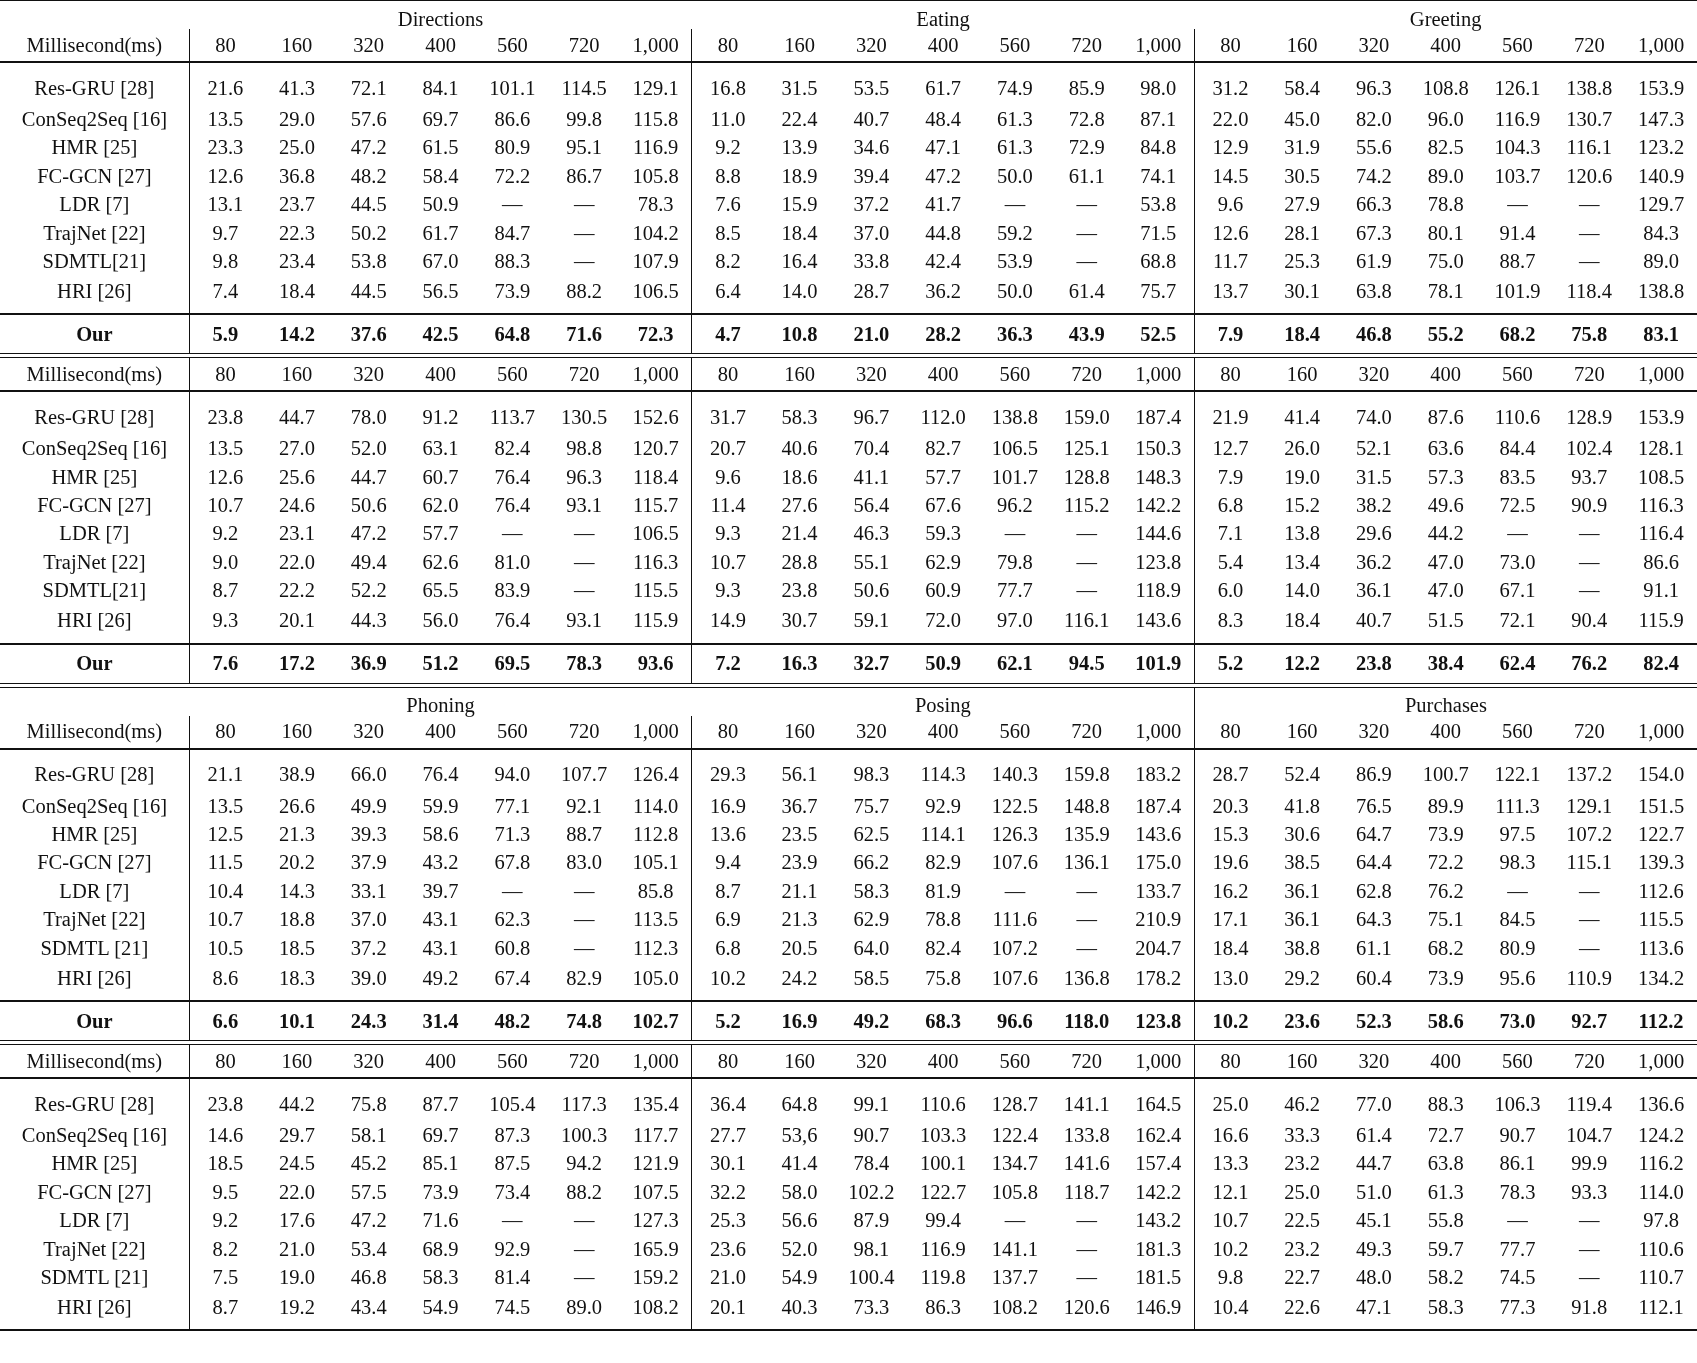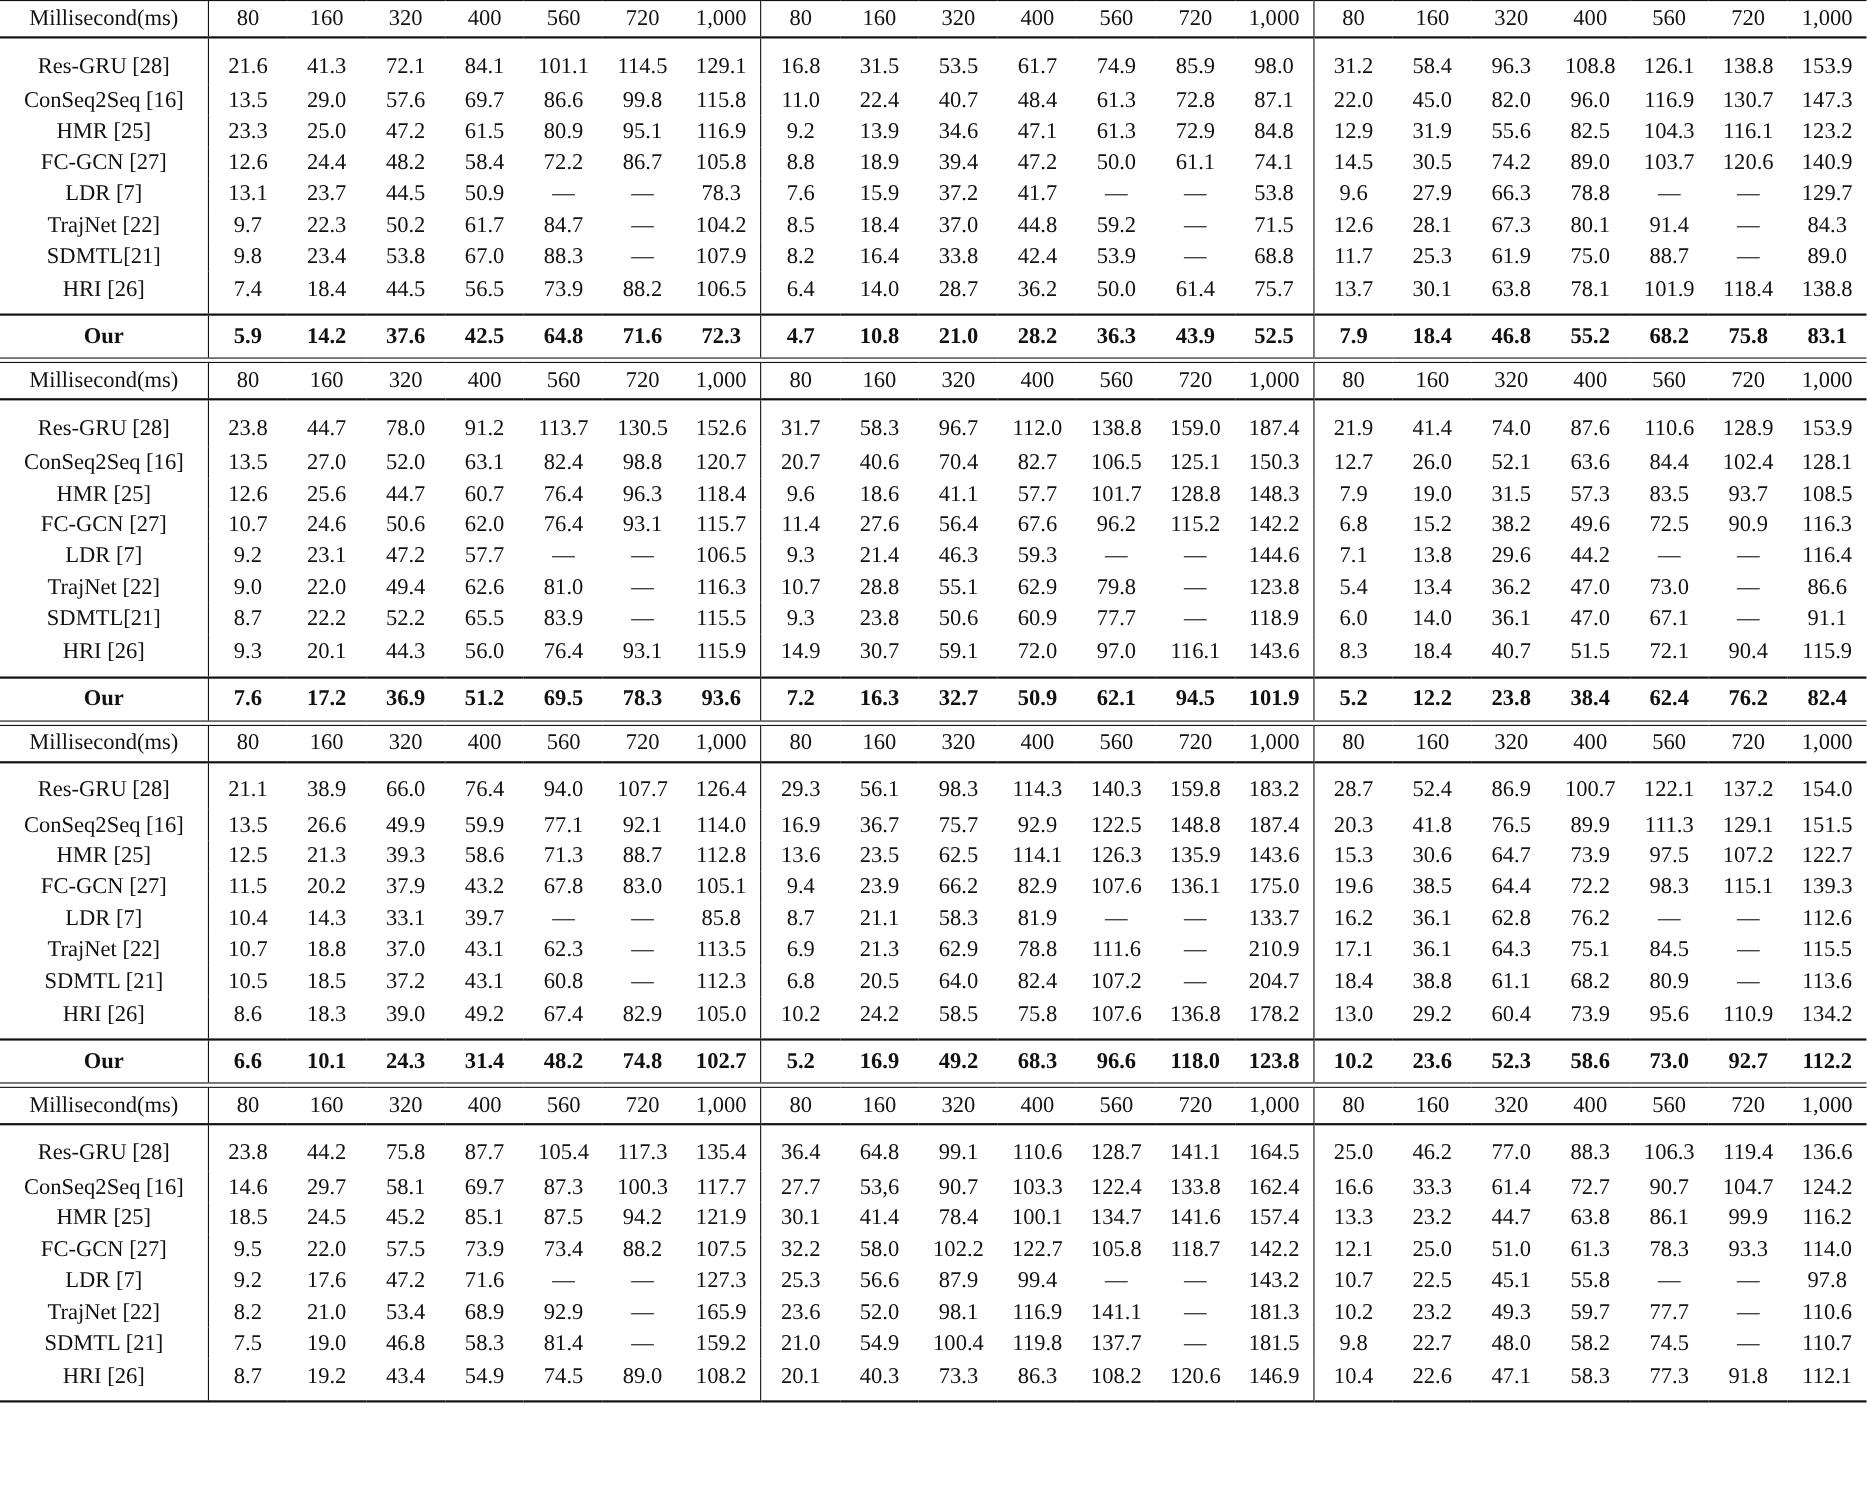--- a/index.html
+++ b/index.html
@@ -47,20 +47,26 @@
         <col class="c-val">
         <col class="c-val">
         <col class="c-val">
         <col class="c-val">
         <col class="c-val">
     </colgroup>
     <tbody id="table-body">
         <tr class="top-rule">
           <td colspan="22"></td>
         </tr>
+        <tr class="title-row">
+          <td></td>
+          <td colspan="7">Directions</td>
+          <td colspan="7">Eating</td>
+          <td colspan="7">Greeting</td>
+        </tr>
         <tr class="head-row">
           <td class="label">Millisecond(ms)</td>
           <td class="vl">80</td>
           <td>160</td>
           <td>320</td>
           <td>400</td>
           <td>560</td>
           <td>720</td>
           <td>1,000</td>
           <td class="vl">80</td>
@@ -146,21 +152,21 @@
           <td>31.9</td>
           <td>55.6</td>
           <td>82.5</td>
           <td>104.3</td>
           <td>116.1</td>
           <td>123.2</td>
         </tr>
         <tr>
           <td class="label">FC-GCN [27]</td>
           <td class="vl">12.6</td>
-          <td>24.4</td>
+          <td>36.8</td>
           <td>48.2</td>
           <td>58.4</td>
           <td>72.2</td>
           <td>86.7</td>
           <td>105.8</td>
           <td class="vl">8.8</td>
           <td>18.9</td>
           <td>39.4</td>
           <td>47.2</td>
           <td>50.0</td>
@@ -539,20 +545,26 @@
           <td>62.4</td>
           <td>76.2</td>
           <td>82.4</td>
         </tr>
         <tr class="gap">
           <td colspan="22"></td>
         </tr>
         <tr class="top-rule">
           <td colspan="22"></td>
         </tr>
+        <tr class="title-row">
+          <td></td>
+          <td colspan="7">Phoning</td>
+          <td colspan="7">Posing</td>
+          <td class="vl" colspan="7">Purchases</td>
+        </tr>
         <tr class="head-row">
           <td class="label">Millisecond(ms)</td>
           <td class="vl">80</td>
           <td>160</td>
           <td>320</td>
           <td>400</td>
           <td>560</td>
           <td>720</td>
           <td>1,000</td>
           <td class="vl">80</td>

